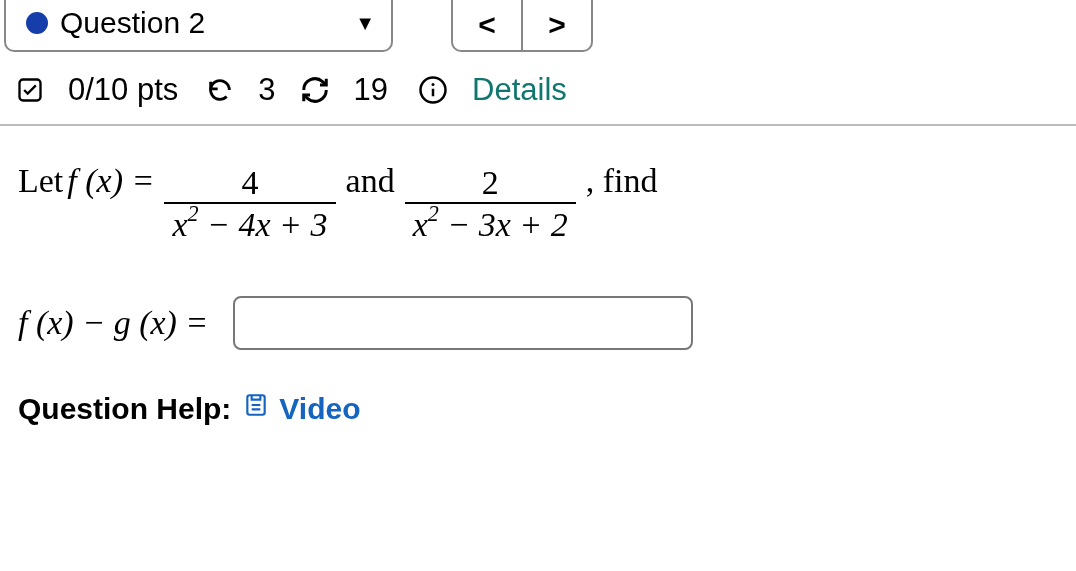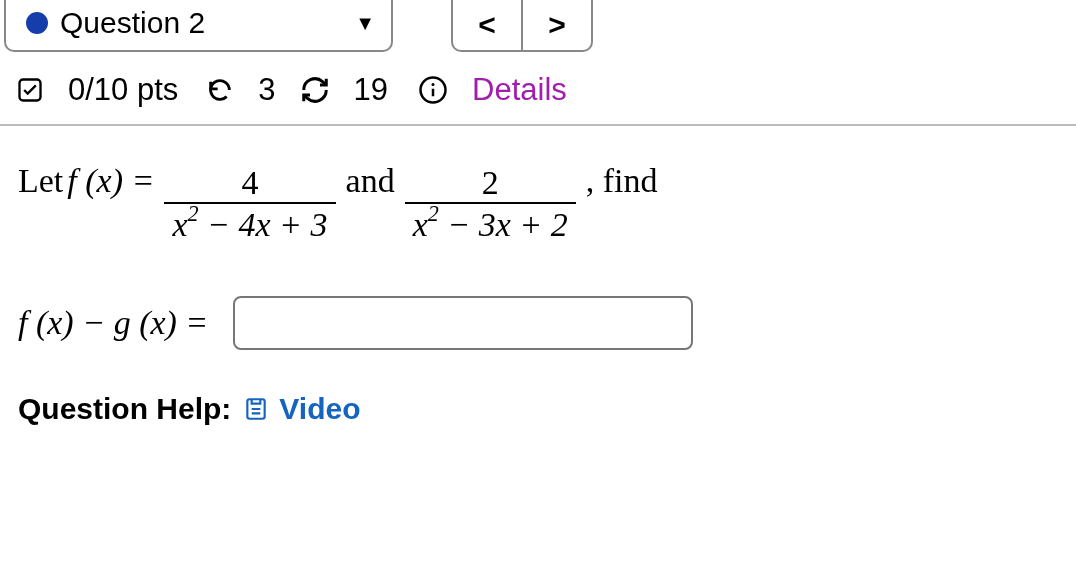--- a/index.html
+++ b/index.html
@@ -67,21 +67,21 @@
   }
   .metabar {
     display: flex;
     align-items: center;
     gap: 24px;
     padding: 20px 8px 16px 16px;
     border-bottom: 2px solid #bbb;
     font-size: 31px;
   }
   .metabar .icon { display:inline-flex; align-items:center; }
-  .details-link { color: #a21caf; }
+  .details-link { color: #0f766e; }
   .body {
     padding: 38px 14px 10px 18px;
   }
   .math-row {
     display: flex;
     align-items: flex-start;
     font-family: "Times New Roman", serif;
     font-size: 34px;
     line-height: 1;
     flex-wrap: nowrap;
@@ -130,21 +130,20 @@
   .help-row {
     display: flex;
     align-items: center;
     gap: 12px;
     font-size: 30px;
     font-weight: bold;
   }
   .video-link {
     color: #1464c0;
     display: inline-flex;
-    align-items: center;
     gap: 10px;
   }
   svg { display:block; }
 </style>
 </head>
 <body>
 
 <div class="top-row">
   <div class="q-dropdown">
     <span class="left">

